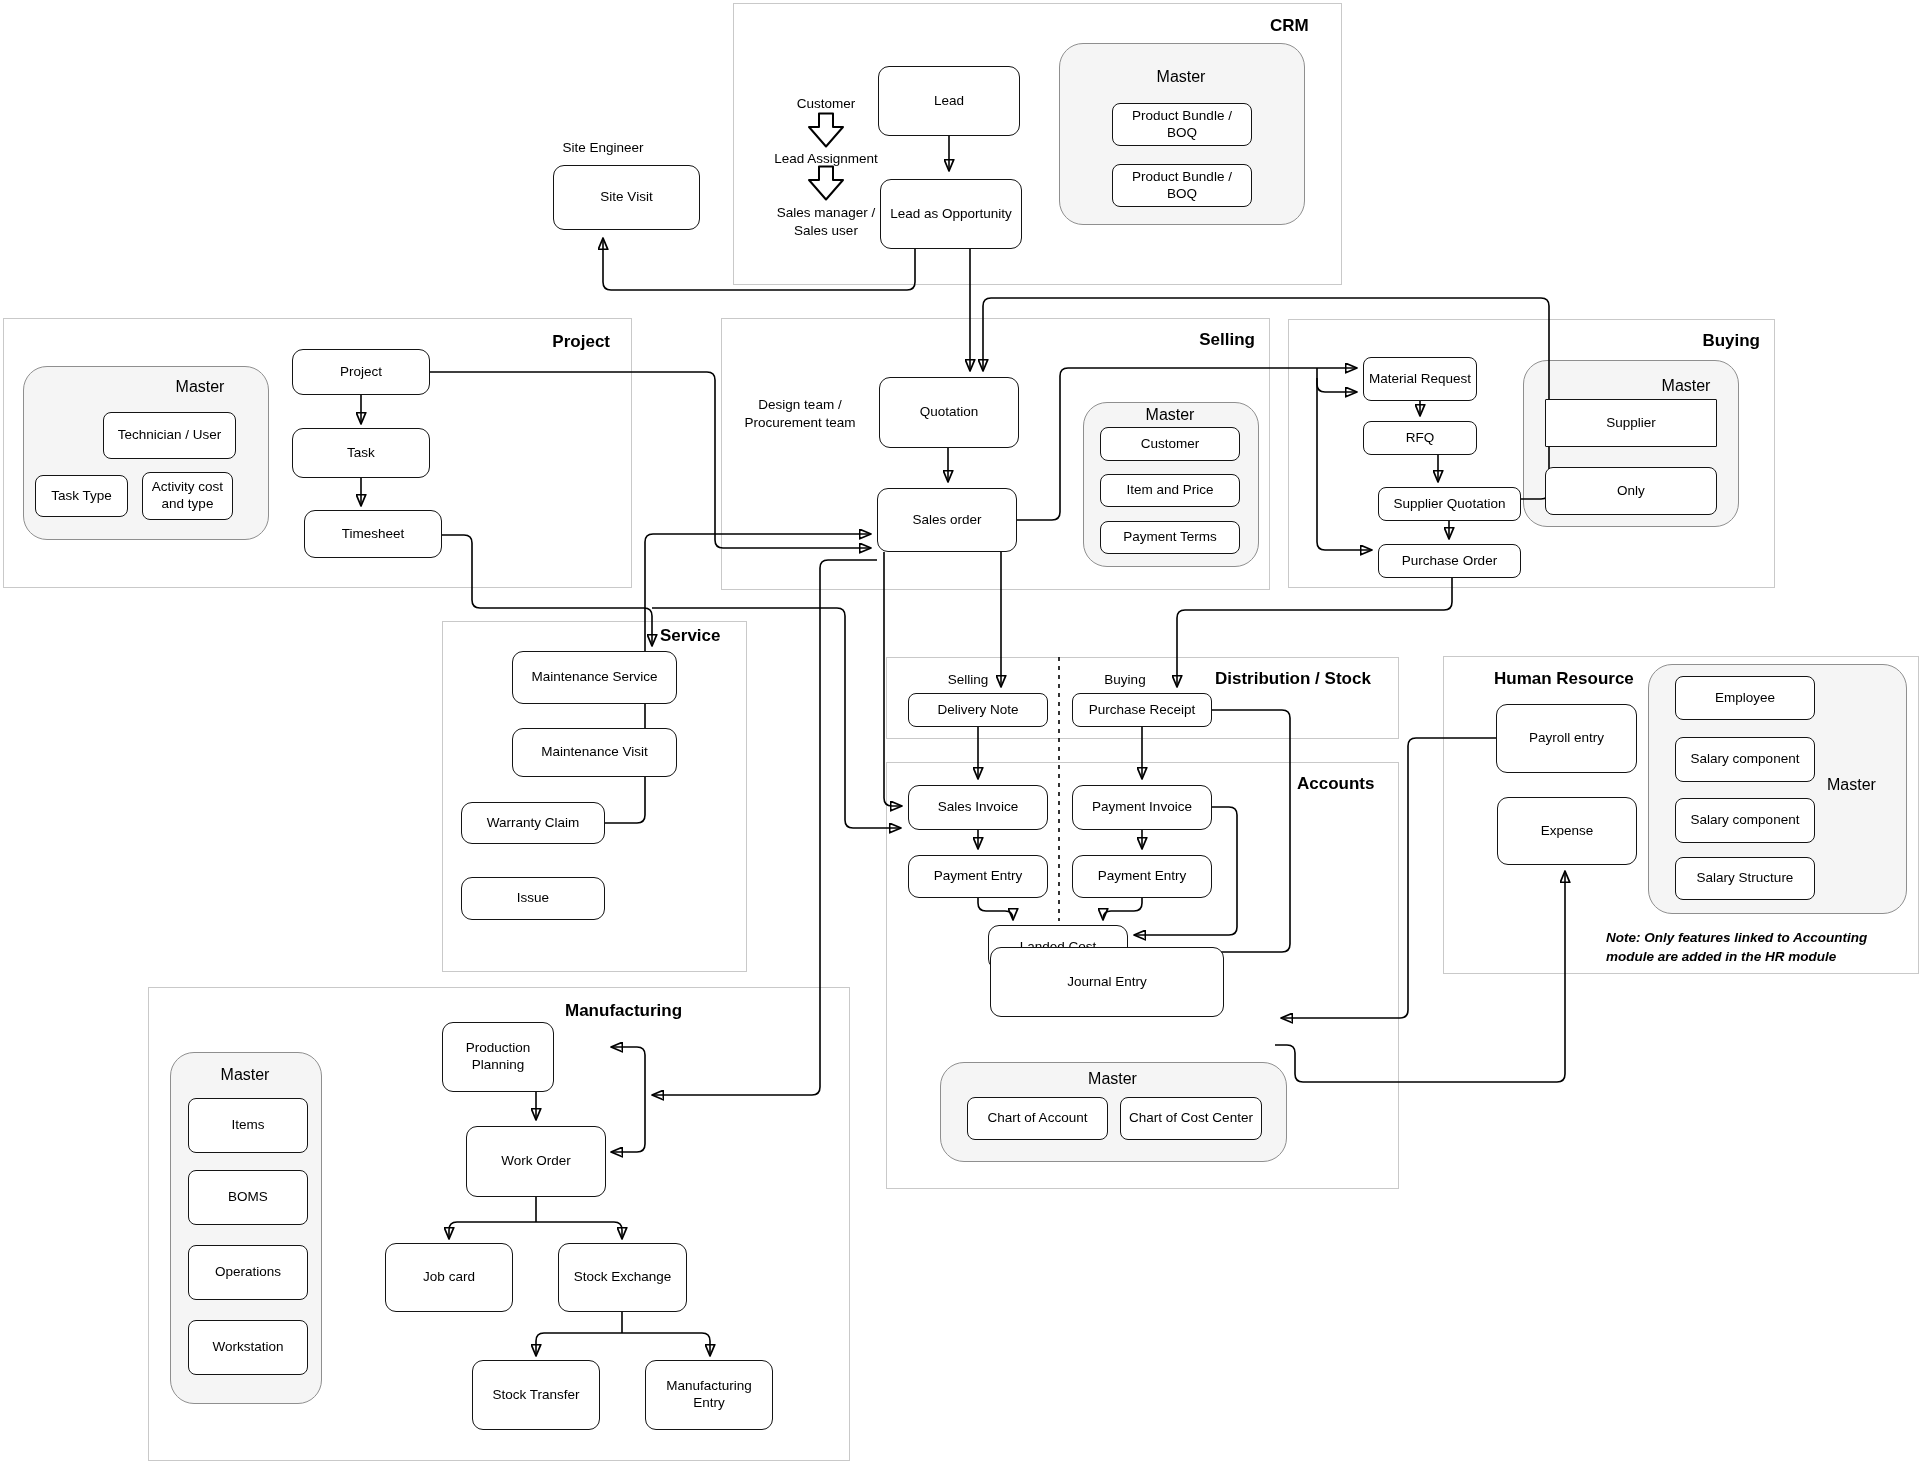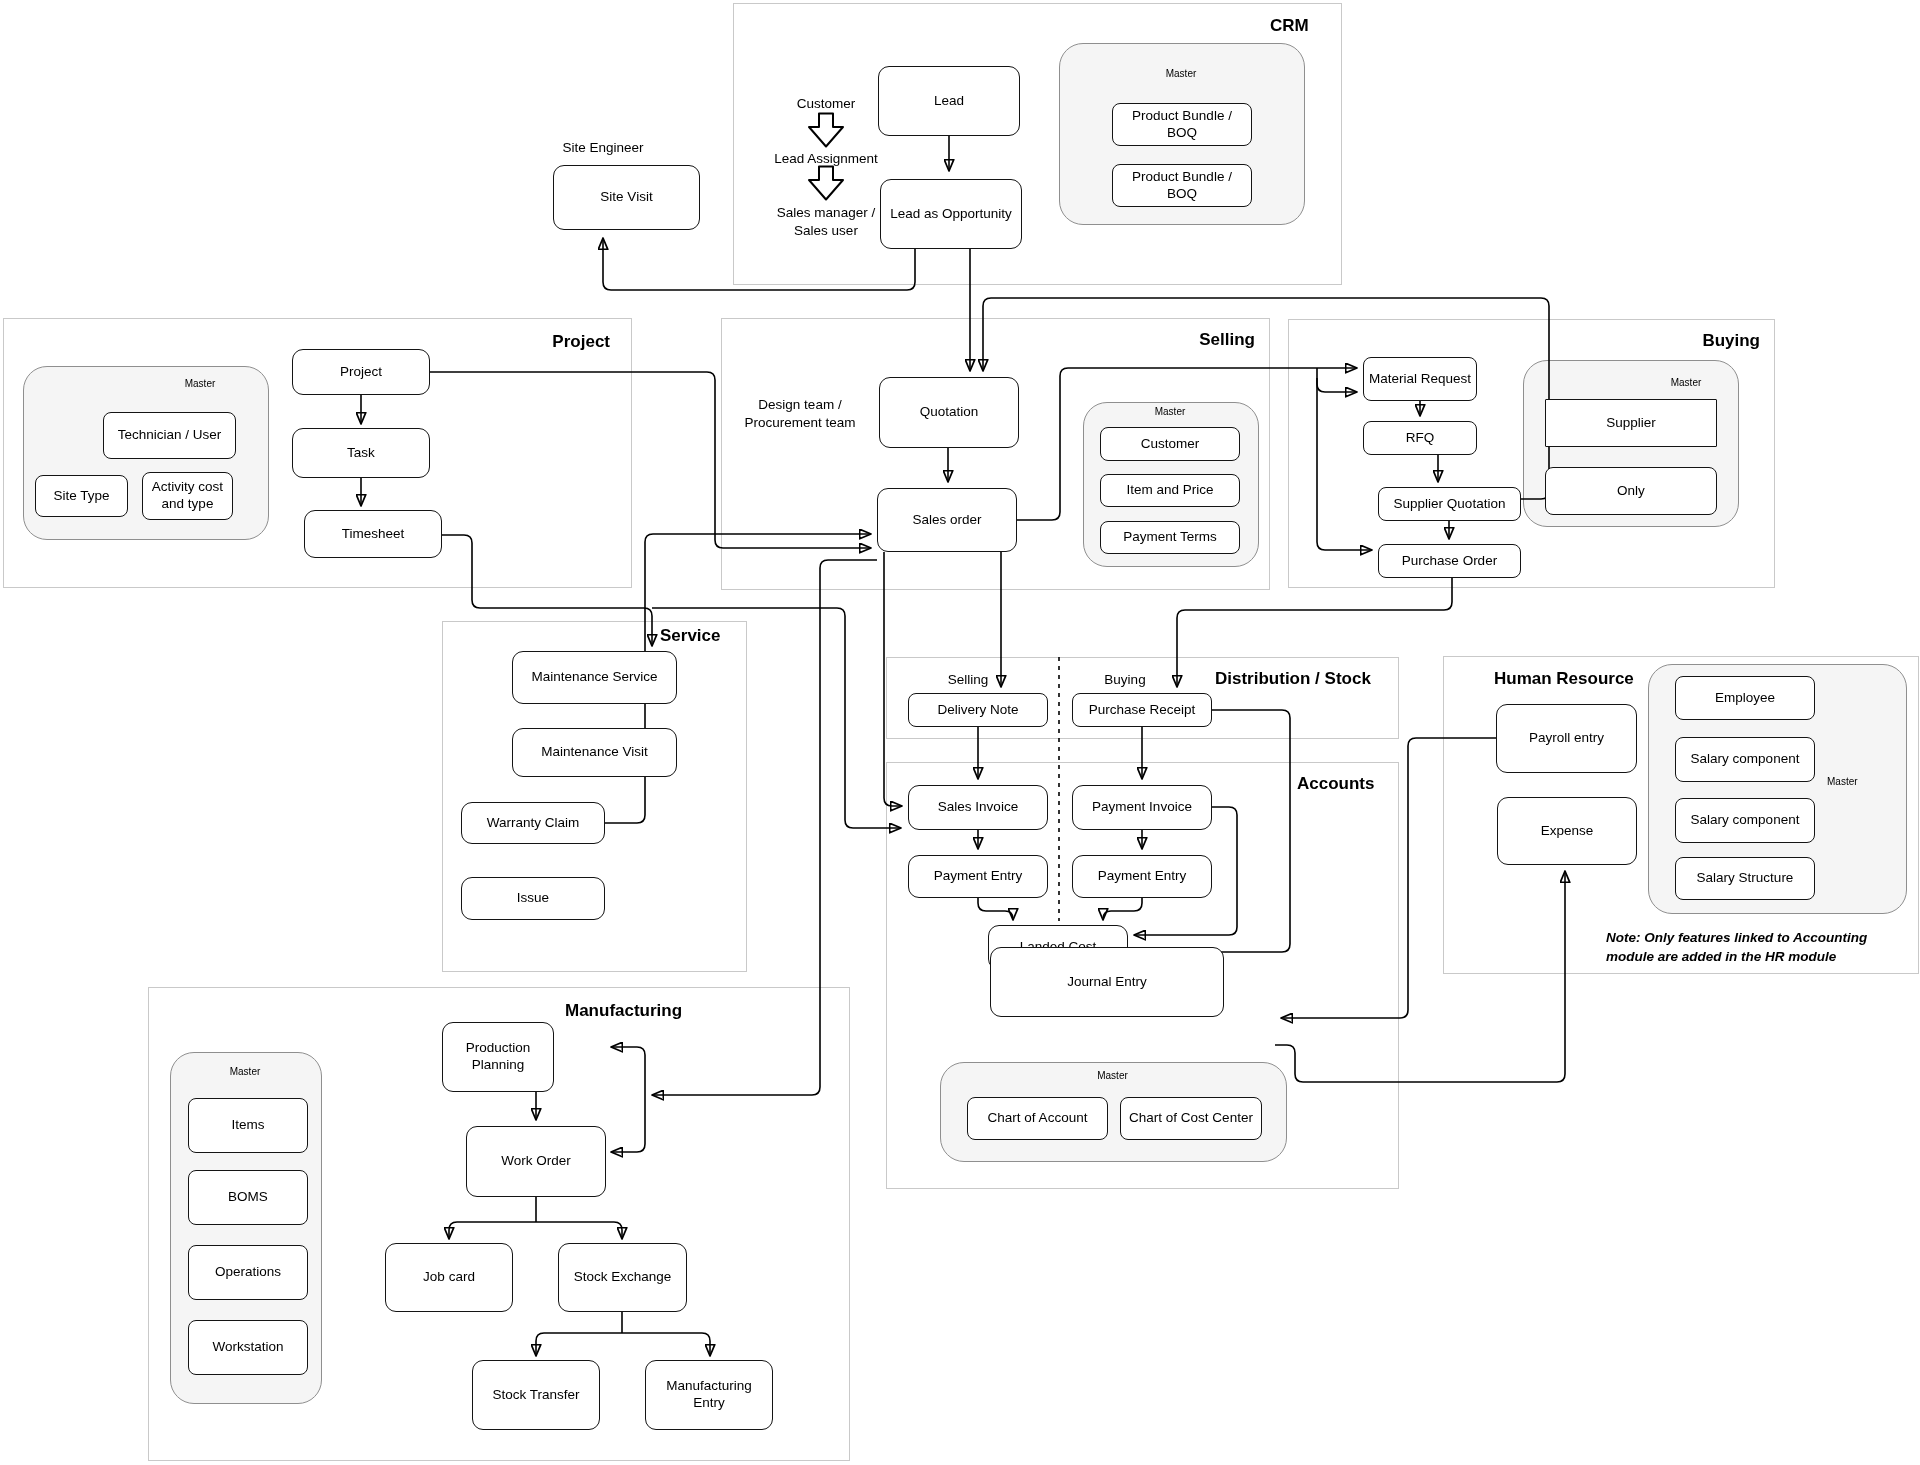--- a/index.html
+++ b/index.html
@@ -1,20 +1,20 @@
 <!DOCTYPE html>
 <html><head>
 <meta charset="utf-8">
 <style>
   html,body{margin:0;padding:0;background:#fff}
   body{width:1920px;height:1465px;position:relative;font-family:"Liberation Sans",sans-serif;color:#000;overflow:hidden}
   .sec{position:absolute;border:1px solid #c9c9c9;background:#ffffff}
   .sec-label{position:absolute;font-weight:700;font-size:17px;white-space:nowrap}
   .master{position:absolute;background:#f5f5f5;border:1px solid #8f8f8f;border-radius:24px}
-  .master-label{position:absolute;font-size:10px;text-align:center}
+  .master-label{position:absolute;font-size:16px;text-align:center}
   .node{position:absolute;background:#fff;border:1.7px solid #141414;border-radius:11px;display:flex;align-items:center;justify-content:center;text-align:center;font-size:13.5px;line-height:1.25;white-space:pre-line;padding:2px;box-sizing:border-box}
   .lbl{position:absolute;font-size:13.5px;text-align:center;white-space:pre-line;line-height:1.3}
   .note{position:absolute;font-size:13.5px;font-weight:700;font-style:italic;white-space:pre-line;line-height:1.4}
   svg.wires{position:absolute;left:0;top:0;pointer-events:none}
   svg.wires path{fill:none;stroke:#000;stroke-width:1.6;stroke-linejoin:round}
   svg.hollow-arrow{position:absolute}
 </style>
 </head>
 <body>
 
@@ -133,21 +133,21 @@
 
 <div class="node" style="left:1112px;top:103px;width:140px;height:43px;border-radius:8px">Product Bundle /
 BOQ</div>
 <div class="node" style="left:1112px;top:164px;width:140px;height:43px;border-radius:8px">Product Bundle /
 BOQ</div>
 
 <div class="node" style="left:292px;top:349px;width:138px;height:46px">Project</div>
 <div class="node" style="left:292px;top:428px;width:138px;height:50px">Task</div>
 <div class="node" style="left:304px;top:510px;width:138px;height:48px">Timesheet</div>
 <div class="node" style="left:103px;top:412px;width:133px;height:47px;border-radius:8px">Technician / User</div>
-<div class="node" style="left:35px;top:475px;width:93px;height:42px;border-radius:8px">Site Type</div>
+<div class="node" style="left:35px;top:475px;width:93px;height:42px;border-radius:8px">Task Type</div>
 <div class="node" style="left:142px;top:472px;width:91px;height:48px;border-radius:8px">Activity cost
 and type</div>
 
 <div class="node" style="left:879px;top:377px;width:140px;height:71px">Quotation</div>
 <div class="node" style="left:877px;top:488px;width:140px;height:64px">Sales order</div>
 <div class="node" style="left:1100px;top:427px;width:140px;height:34px;border-radius:8px">Customer</div>
 <div class="node" style="left:1100px;top:474px;width:140px;height:33px;border-radius:8px">Item and Price</div>
 <div class="node" style="left:1100px;top:521px;width:140px;height:33px;border-radius:8px">Payment Terms</div>
 
 <div class="node" style="left:1363px;top:357px;width:114px;height:44px;border-radius:8px">Material Request</div>

